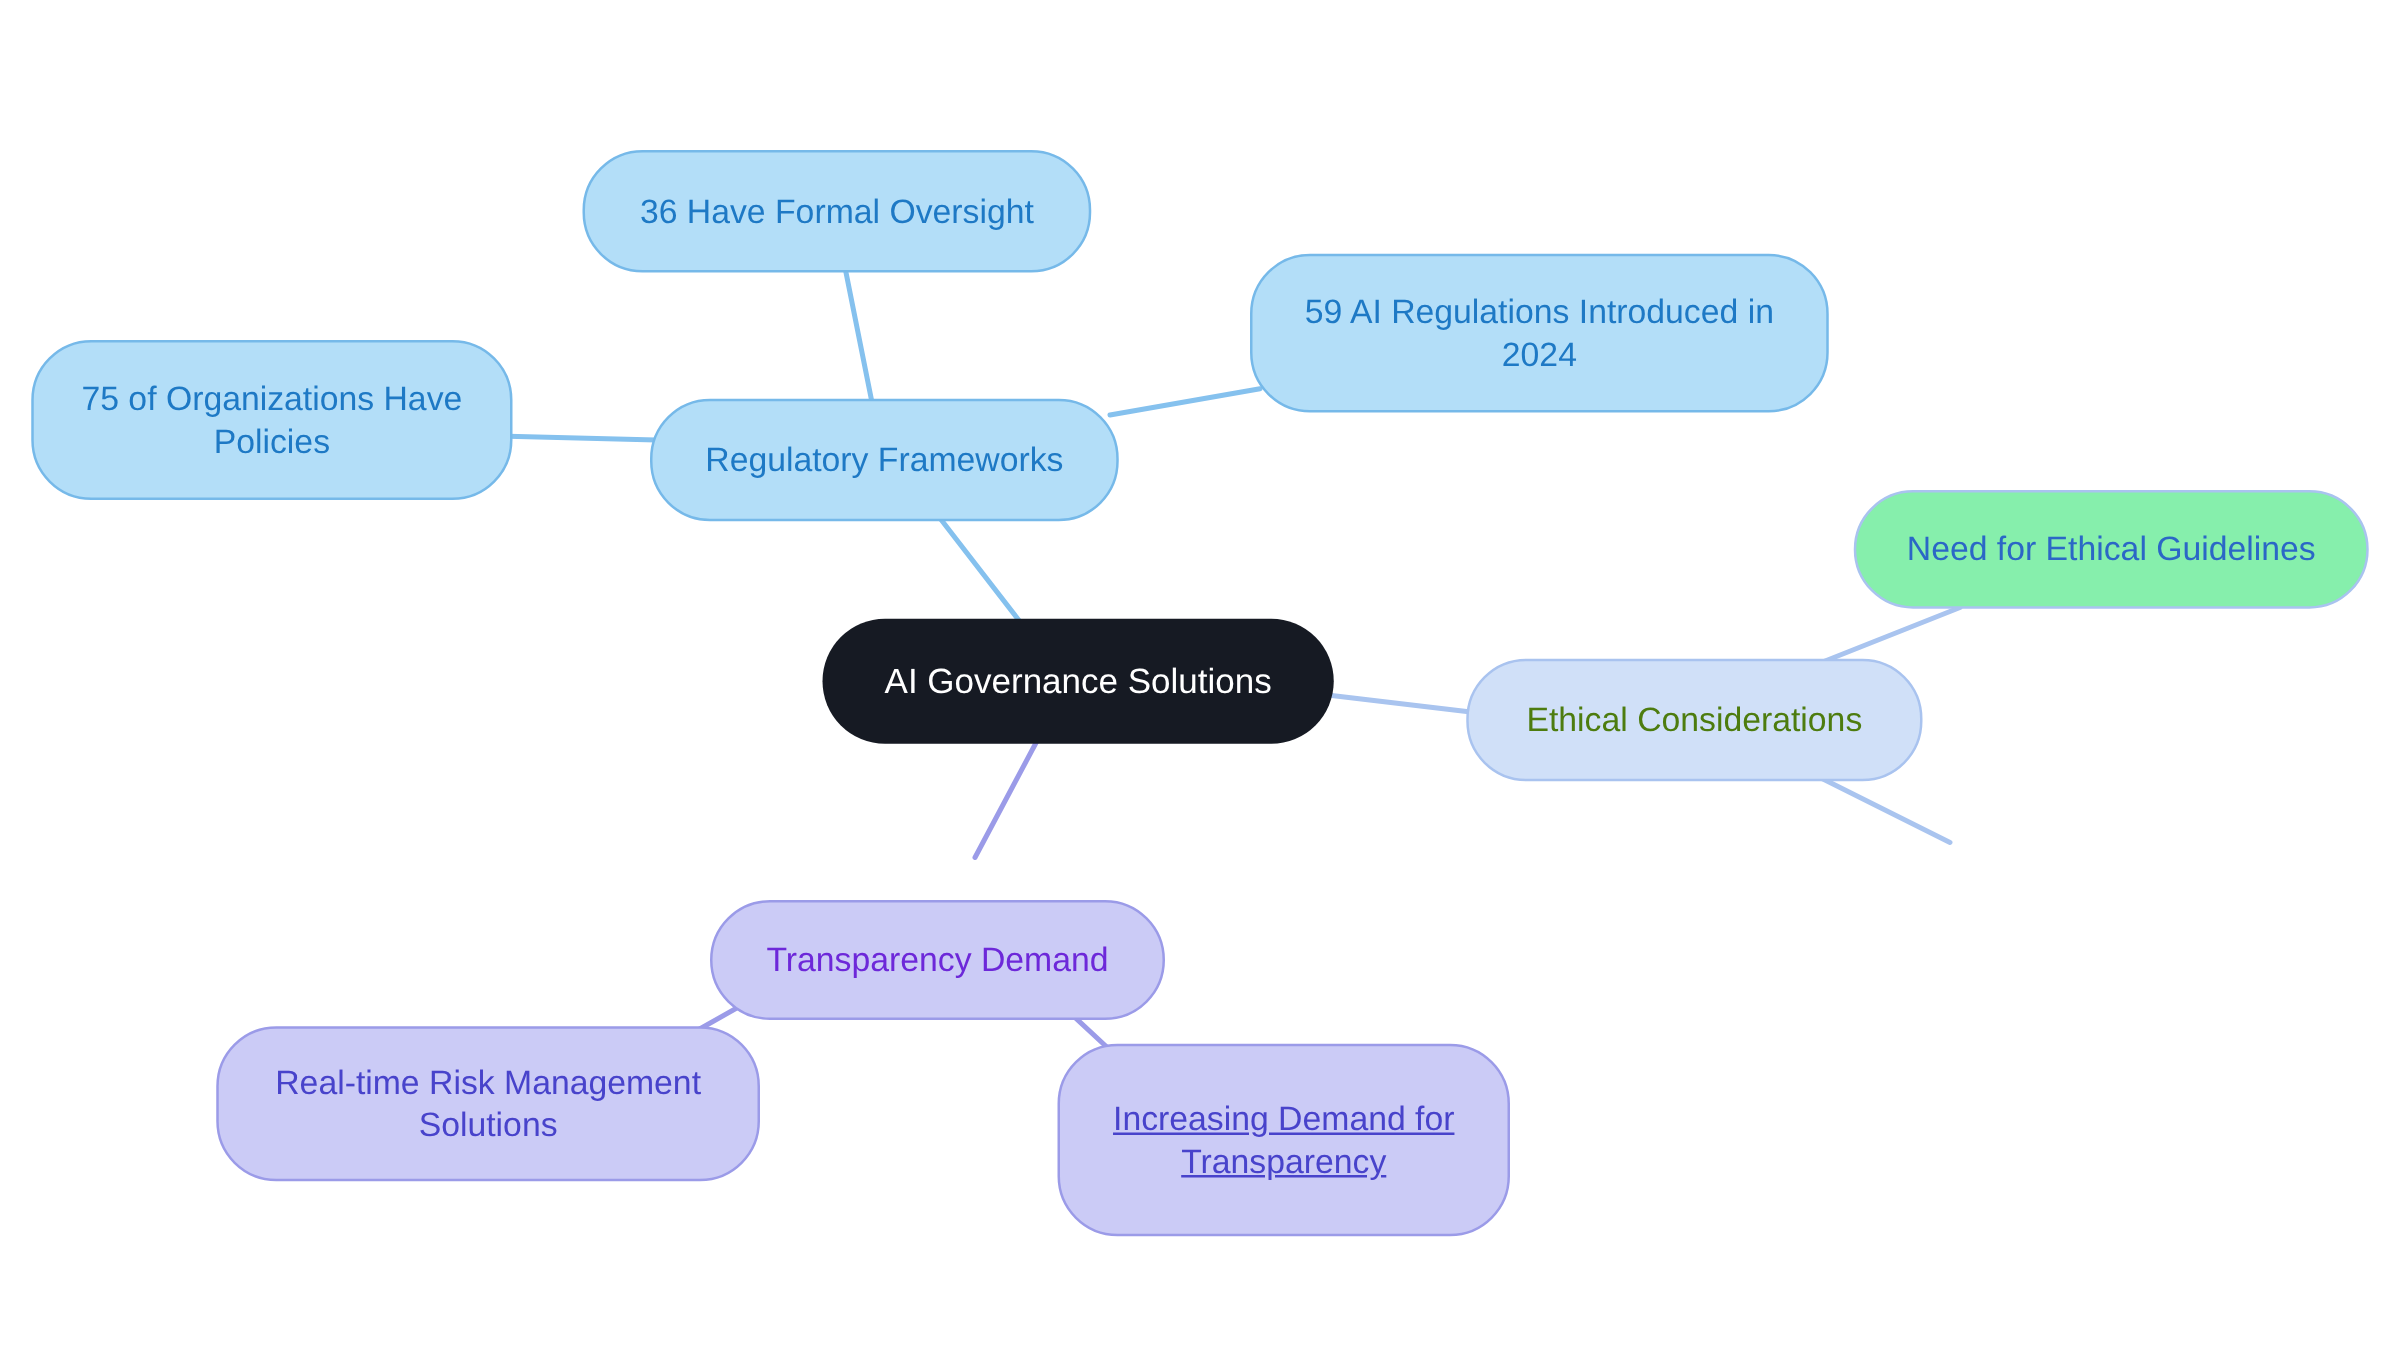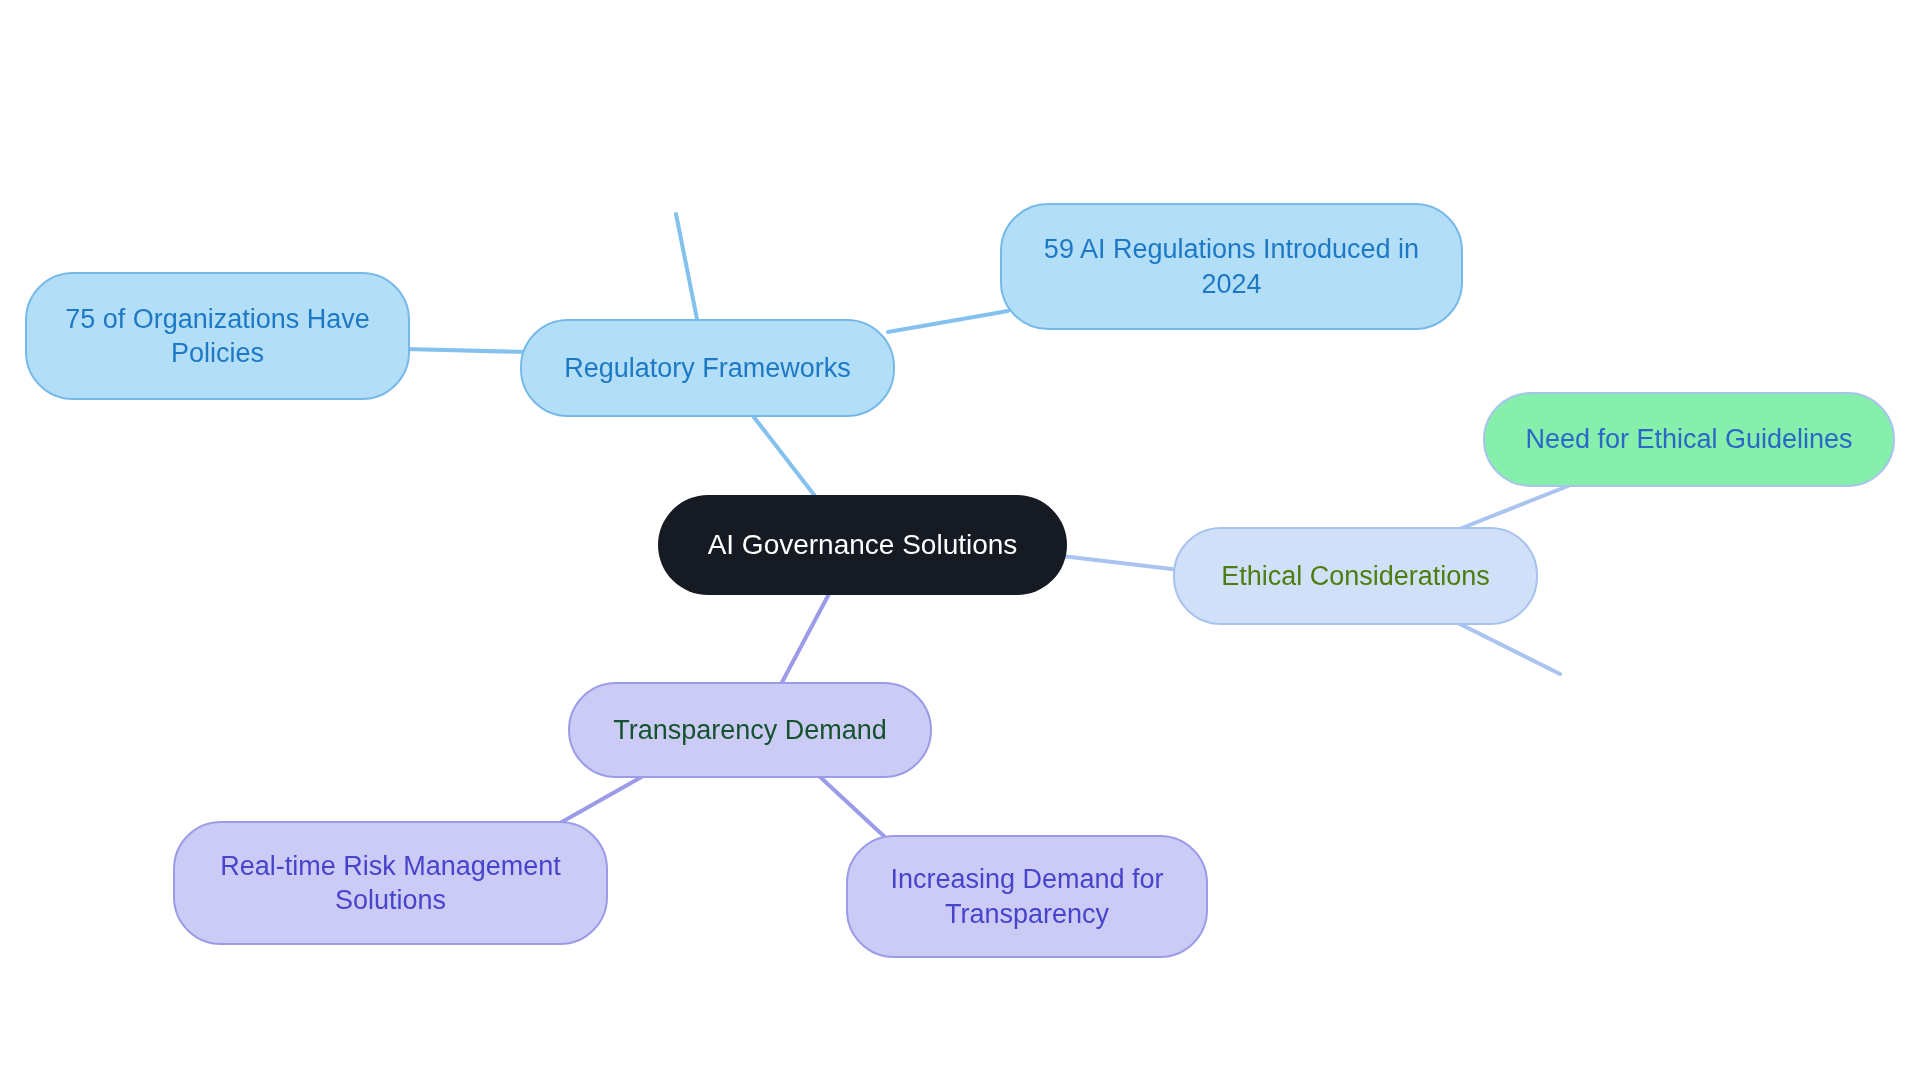--- a/index.html
+++ b/index.html
@@ -51,21 +51,21 @@
   #node-center       { left: 658px;  top: 495px; width: 409px; height: 100px; }
   #node-regulatory   { left: 520px;  top: 319px; width: 375px; height: 98px;  }
   #node-oversight    { left: 466px;  top: 120px; width: 407px; height: 98px;  }
   #node-regulations  { left: 1000px; top: 203px; width: 463px; height: 127px; }
   #node-policies     { left: 25px;   top: 272px; width: 385px; height: 128px; }
   #node-ethical      { left: 1173px; top: 527px; width: 365px; height: 98px;  }
   #node-need         { left: 1483px; top: 392px; width: 412px; height: 95px;  }
   #node-stakeholder  { left: 1492px; top: 671px; width: 403px; height: 126px; }
   #node-transparency { left: 568px;  top: 682px; width: 364px; height: 96px;  }
   #node-realtime     { left: 173px;  top: 821px; width: 435px; height: 124px; }
-  #node-increasing   { left: 846px;  top: 835px; width: 362px; height: 123px; }
+  #node-increasing   { left: 846px;  top: 835px; width: 362px; height: 154px; text-decoration: underline; }
 </style>
 </head>
 <body>
 
 <div class="canvas">
 
   <svg class="edges" width="1920" height="1083" viewBox="0 0 1920 1083">
     <line x1="818" y1="500" x2="750" y2="412" stroke="#85C1EE"></line>
     <line x1="676" y1="214" x2="698" y2="324" stroke="#85C1EE"></line>
     <line x1="888" y1="332" x2="1008" y2="311" stroke="#85C1EE"></line>
@@ -75,29 +75,30 @@
     <line x1="1452" y1="620" x2="1560" y2="674" stroke="#A9C4EF"></line>
     <line x1="830" y1="592" x2="780" y2="686" stroke="#9B9BE8"></line>
     <line x1="645" y1="775" x2="553" y2="827" stroke="#9B9BE8"></line>
     <line x1="818" y1="775" x2="888" y2="840" stroke="#9B9BE8"></line>
   </svg>
 
   <div class="node node-center" id="node-center" data-bind="center.label" data-bind-style="background:center.colors.fill;color:center.colors.text" style="background: rgb(22, 26, 35); color: rgb(255, 255, 255);">AI Governance Solutions</div>
 
   <div class="node" id="node-regulatory" data-bind="branches.0.label" data-bind-style="background:branches.0.colors.fill;borderColor:branches.0.colors.border;color:branches.0.colors.text" style="background: rgb(179, 222, 248); border-color: rgb(118, 185, 233); color: rgb(30, 121, 197);">Regulatory Frameworks</div>
 
+  <div class="node" id="node-oversight" data-bind="branches.0.children.0.label" data-bind-style="background:branches.0.colors.fill;borderColor:branches.0.colors.border;color:branches.0.colors.text" style="background: rgb(179, 222, 248); border-color: rgb(118, 185, 233); color: rgb(30, 121, 197);">36 Have Formal Oversight</div>
 
   <div class="node" id="node-regulations" data-bind="branches.0.children.1.label" data-bind-style="background:branches.0.colors.fill;borderColor:branches.0.colors.border;color:branches.0.colors.text" style="background: rgb(179, 222, 248); border-color: rgb(118, 185, 233); color: rgb(30, 121, 197);">59 AI Regulations Introduced in 2024</div>
 
   <div class="node" id="node-policies" data-bind="branches.0.children.2.label" data-bind-style="background:branches.0.colors.fill;borderColor:branches.0.colors.border;color:branches.0.colors.text" style="background: rgb(179, 222, 248); border-color: rgb(118, 185, 233); color: rgb(30, 121, 197);">75 of Organizations Have Policies</div>
 
   <div class="node" id="node-ethical" data-bind="branches.1.label" data-bind-style="background:branches.1.colors.fill;borderColor:branches.1.colors.border;color:branches.1.colors.text" style="background: rgb(208, 224, 248); border-color: rgb(169, 195, 239); color: #4d7c0f;">Ethical Considerations</div>
 
   <div class="node" id="node-need" data-bind="branches.1.children.0.label" data-bind-style="background:branches.1.colors.fill;borderColor:branches.1.colors.border;color:branches.1.colors.text" style="background: #86efac; border-color: rgb(169, 195, 239); color: rgb(43, 103, 198);">Need for Ethical Guidelines</div>
 
 
-  <div class="node" id="node-transparency" data-bind="branches.2.label" data-bind-style="background:branches.2.colors.fill;borderColor:branches.2.colors.border;color:branches.2.colors.text" style="background: rgb(203, 203, 246); border-color: rgb(155, 155, 232); color: #14532d;">Transparency Demand</div>
+  <div class="node" id="node-transparency" data-bind="branches.2.label" data-bind-style="background:branches.2.colors.fill;borderColor:branches.2.colors.border;color:branches.2.colors.text" style="background: rgb(203, 203, 246); border-color: rgb(155, 155, 232); color: #6d28d9; margin-top: 38px;">Transparency Demand</div>
 
   <div class="node" id="node-realtime" data-bind="branches.2.children.0.label" data-bind-style="background:branches.2.colors.fill;borderColor:branches.2.colors.border;color:branches.2.colors.text" style="background: rgb(203, 203, 246); border-color: rgb(155, 155, 232); color: rgb(72, 67, 203);">Real-time Risk Management Solutions</div>
 
   <div class="node" id="node-increasing" data-bind="branches.2.children.1.label" data-bind-style="background:branches.2.colors.fill;borderColor:branches.2.colors.border;color:branches.2.colors.text" style="background: rgb(203, 203, 246); border-color: rgb(155, 155, 232); color: rgb(72, 67, 203);">Increasing Demand for Transparency</div>
 
 </div>
 
 </body></html>

